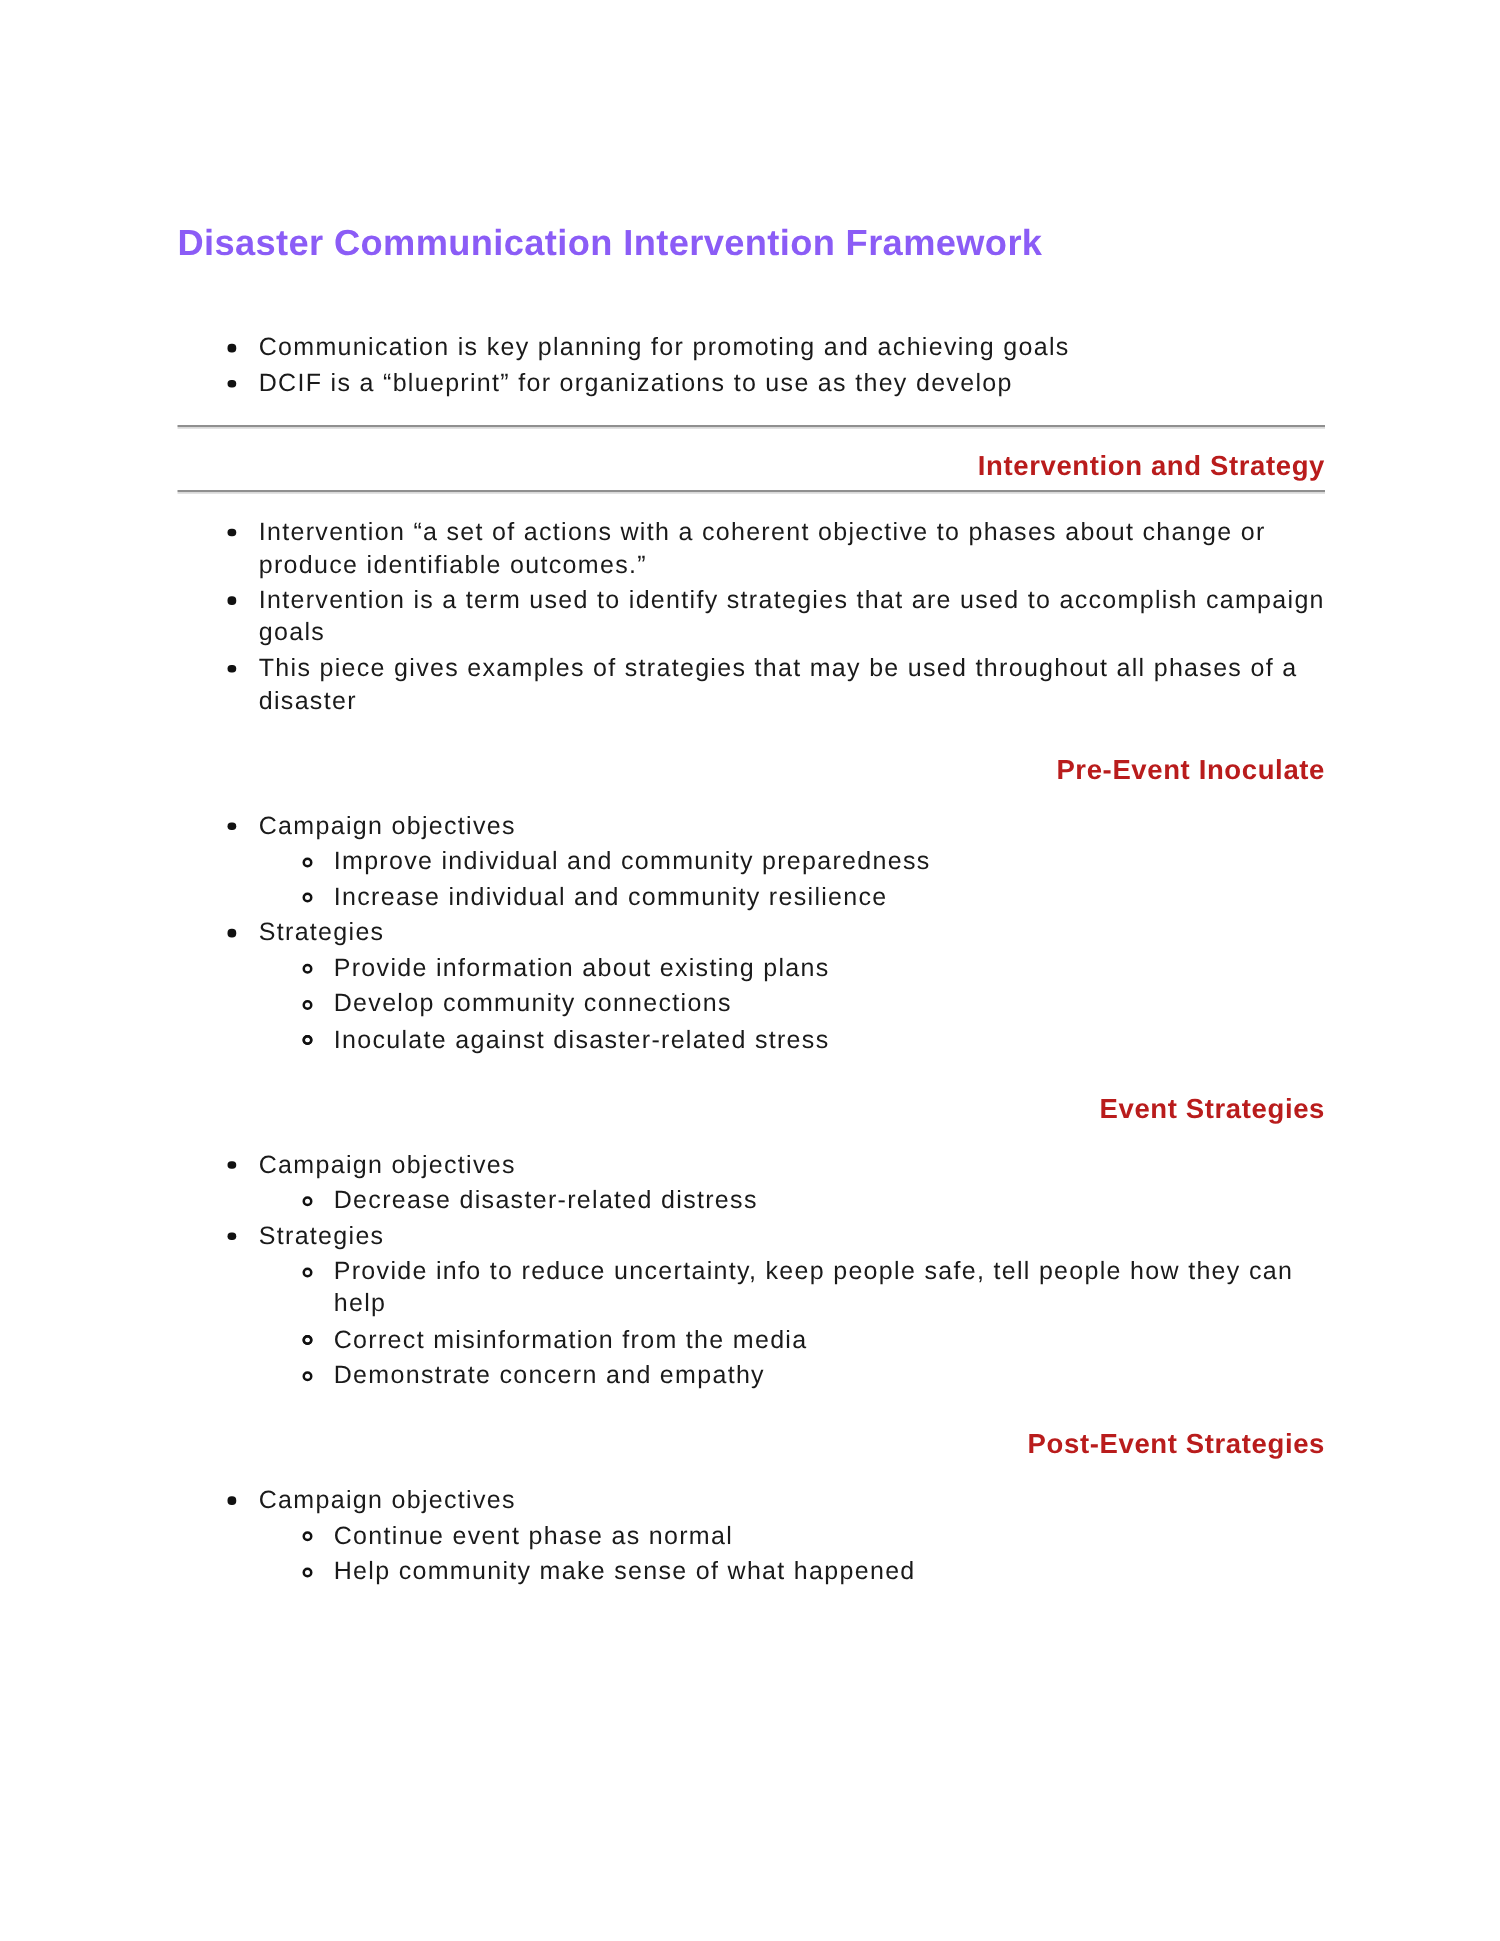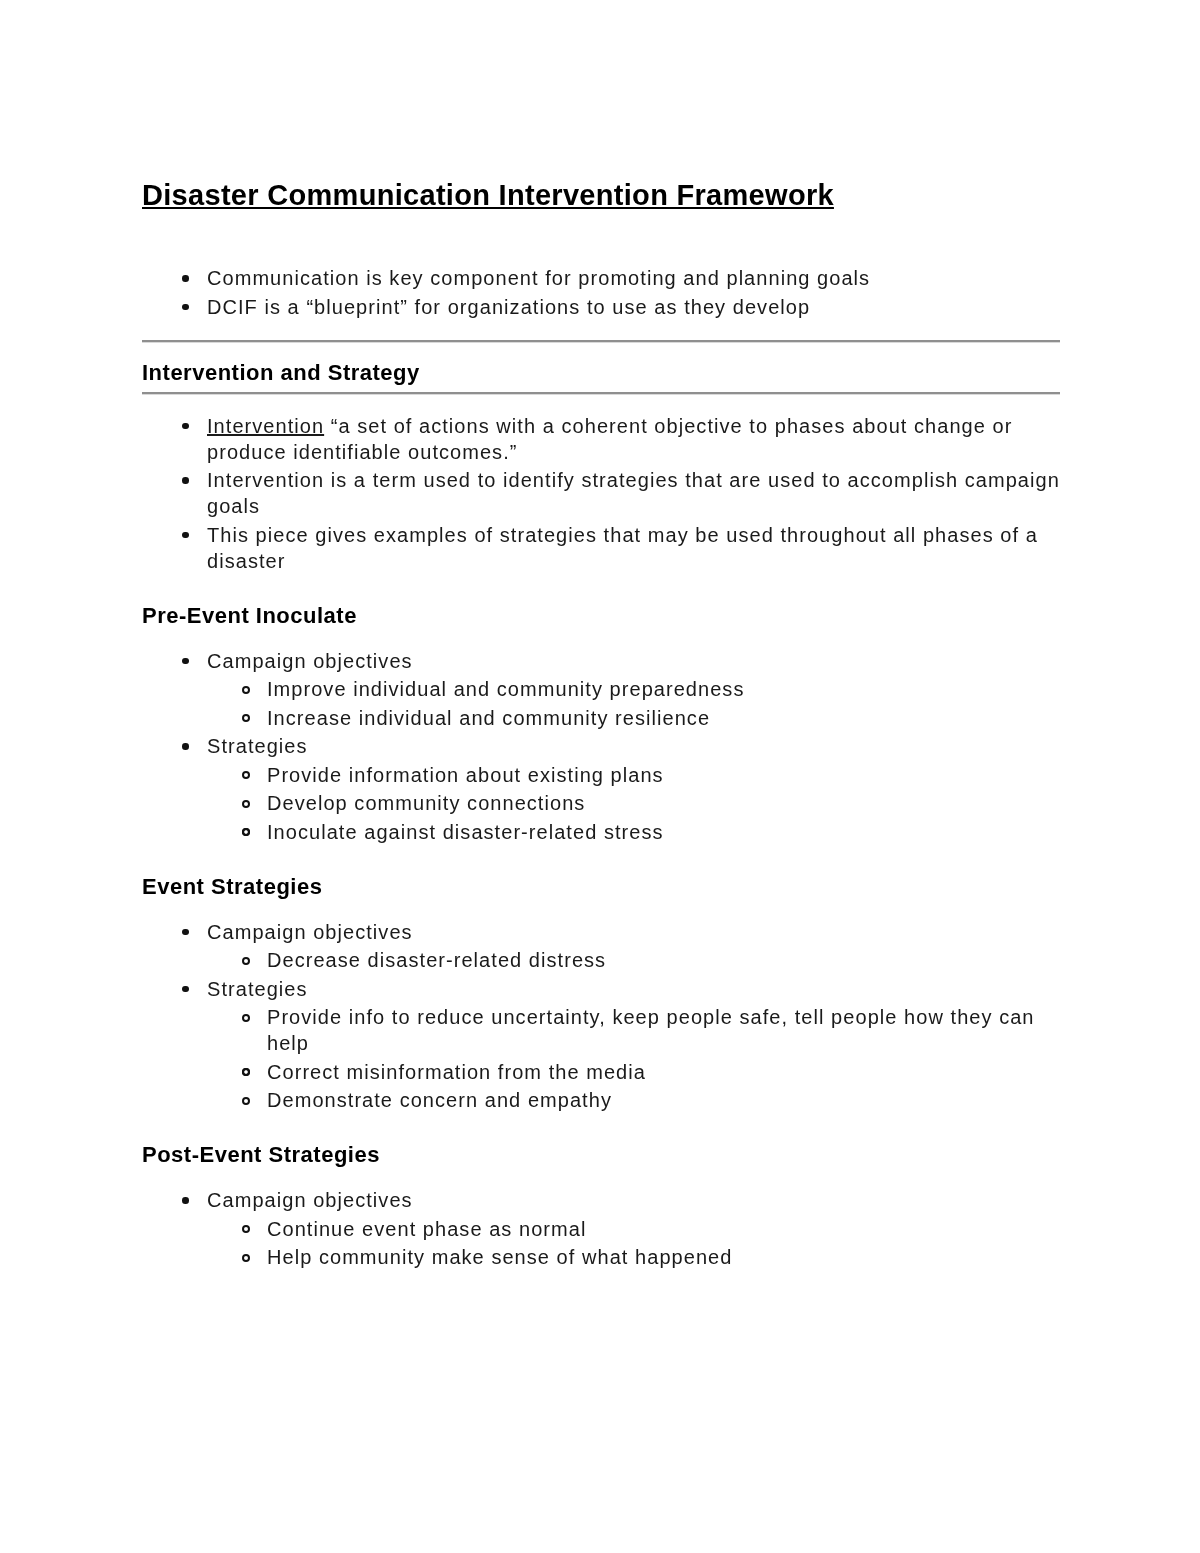--- a/index.html
+++ b/index.html
@@ -18,30 +18,30 @@
     box-sizing: border-box;
     width: 1200px;
     height: 1553px;
     padding: 177px 140px 0 142px;
   }
   h1.doc-title {
     margin: 0 0 51px 0;
     font-size: 29px;
     line-height: 37px;
     font-weight: bold;
-    color: #000000;
+    color: #8b5cf6;
     letter-spacing: 0.3px;
-    text-decoration: underline;
   }
   h2.sec-heading, h3.sub-heading {
     font-size: 22px;
     line-height: 28px;
     font-weight: bold;
-    color: #000000;
+    color: #b91c1c;
     letter-spacing: 0.5px;
+    text-align: right;
   }
   h2.sec-heading { margin: 16px 0 5px 0; }
   h3.sub-heading { margin: 28px 0 18px 0; }
   .rule {
     height: 3px;
     border: 0;
     margin: 0;
     background: linear-gradient(to bottom, #8f8f8f 0px, #8f8f8f 1.6px, #d9d9d9 1.6px, #d9d9d9 3px);
   }
   .rule.r1 { margin-top: 20px; }
@@ -74,33 +74,33 @@
     background: #111;
   }
   li.lv2 > .marker {
     left: 100px;
     top: 9.5px;
     width: 4px;
     height: 4px;
     background: transparent;
     border: 2.2px solid #111;
   }
-  .underline { text-decoration: underline; }
+  .underline { }
 </style>
 </head>
 <body>
 
 <div class="page">
 
   <h1 class="doc-title">Disaster Communication Intervention Framework</h1>
 
   <ul class="blist">
     <li class="lv1">
       <span class="marker"></span>
-      <span>Communication is key component for promoting and planning goals</span>
+      <span>Communication is key planning for promoting and achieving goals</span>
     </li>
     <li class="lv1">
       <span class="marker"></span>
       <span>DCIF is a “blueprint” for organizations to use as they develop</span>
     </li>
   </ul>
 
   <div class="rule r1"></div>
   <h2 class="sec-heading">Intervention and Strategy</h2>
   <div class="rule r2"></div>

